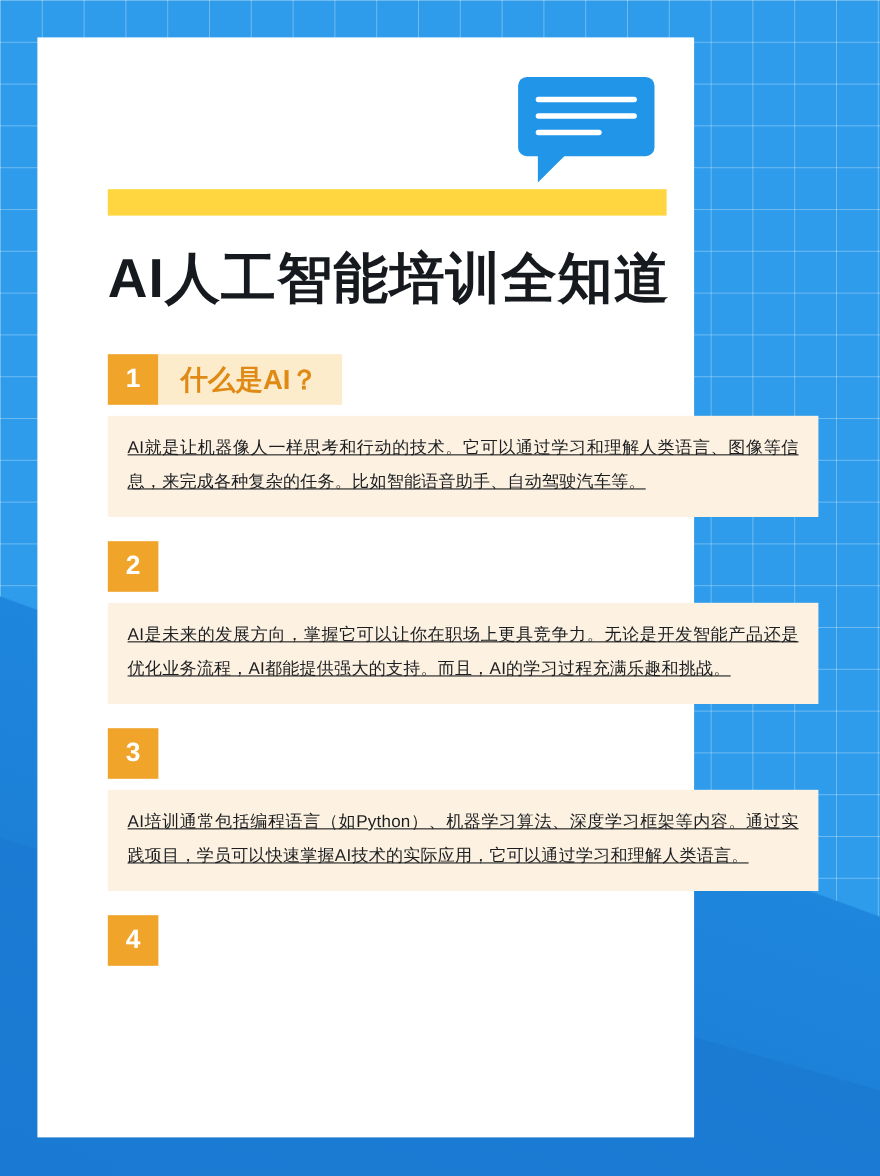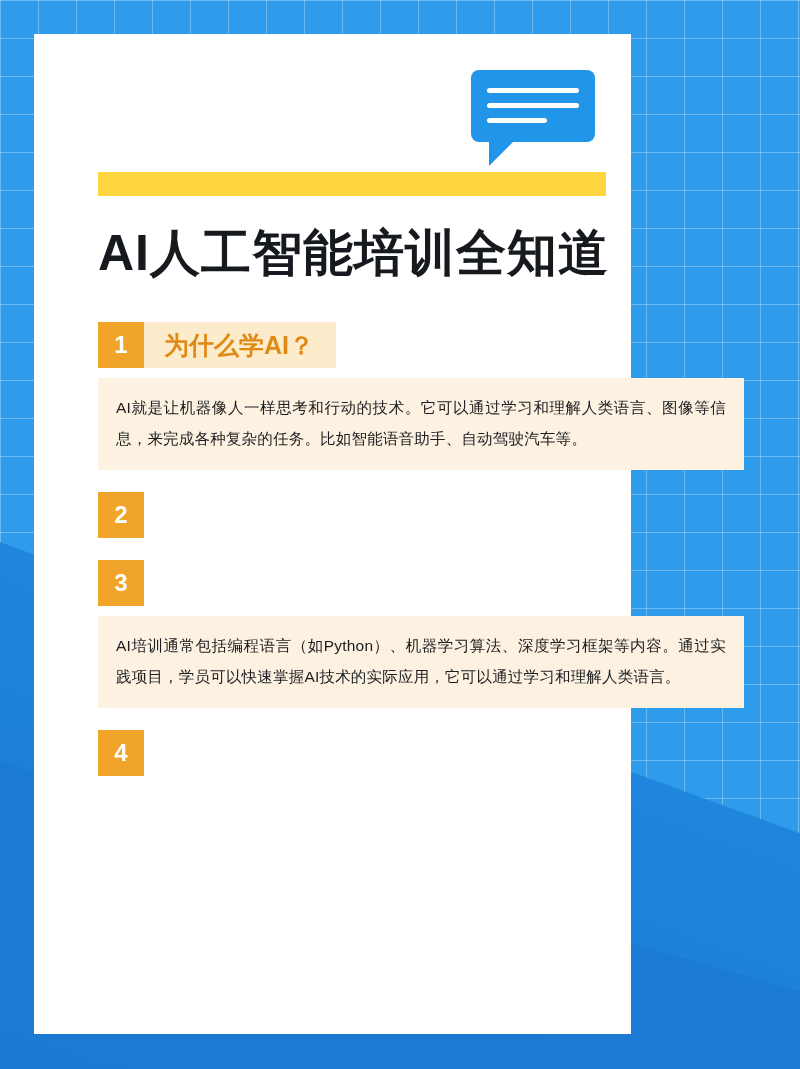--- a/index.html
+++ b/index.html
@@ -146,20 +146,21 @@
   }
   .sec-body {
     background: #fdf2e2;
     color: #1b1d20;
     font-size: 15.5px;
     line-height: 2.0;
     padding: 14px 18px 16px 18px;
     margin-top: 10px;
     letter-spacing: .2px;
     text-align: justify;
+    text-decoration: underline;
   }
 </style>
 </head>
 <body>
 
 <div id="bg-base"></div>
 <div id="bg-grid"></div>
 <div id="bg-wedge"></div>
 <div id="bg-wedge2"></div>
 
@@ -174,29 +175,30 @@
 
   <div id="accent-bar"></div>
 
   <div id="main-title">AI人工智能培训全知道</div>
 
   <div id="sections">
 
     <div class="section">
       <div class="sec-head">
         <div class="sec-num">1</div>
-        <div class="sec-title">为什么学AI？</div>
+        <div class="sec-title">什么是AI？</div>
       </div>
       <div class="sec-body">AI就是让机器像人一样思考和行动的技术。它可以通过学习和理解人类语言、图像等信息，来完成各种复杂的任务。比如智能语音助手、自动驾驶汽车等。</div>
     </div>
 
     <div class="section">
       <div class="sec-head">
         <div class="sec-num">2</div>
       </div>
+      <div class="sec-body">AI是未来的发展方向，掌握它可以让你在职场上更具竞争力。无论是开发智能产品还是优化业务流程，AI都能提供强大的支持。而且，AI的学习过程充满乐趣和挑战。</div>
     </div>
 
     <div class="section">
       <div class="sec-head">
         <div class="sec-num">3</div>
       </div>
       <div class="sec-body">AI培训通常包括编程语言（如Python）、机器学习算法、深度学习框架等内容。通过实践项目，学员可以快速掌握AI技术的实际应用，它可以通过学习和理解人类语言。</div>
     </div>
 
     <div class="section">

